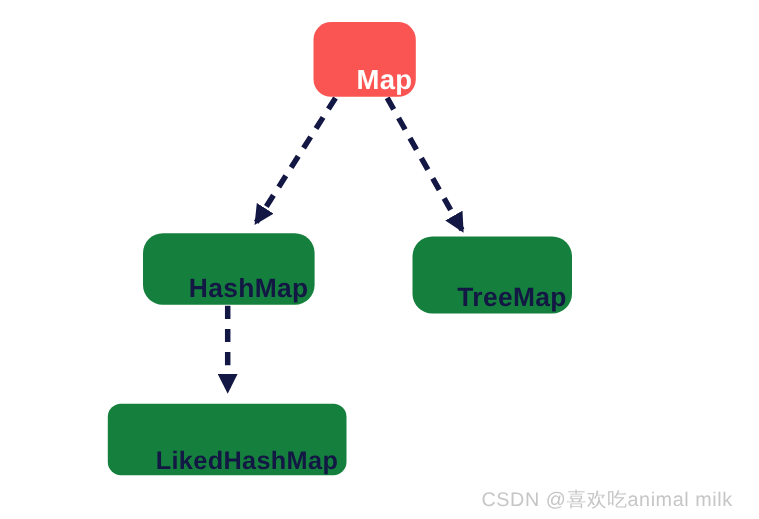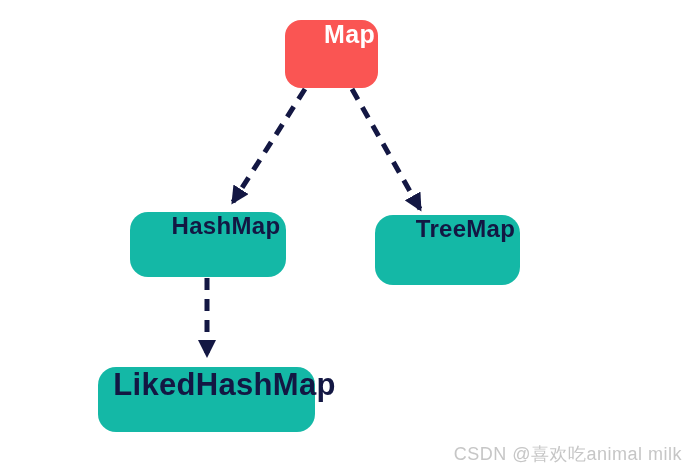--- a/index.html
+++ b/index.html
@@ -23,34 +23,34 @@
     position: absolute;
     left: 0;
     top: 0;
     width: 690px;
     height: 472px;
     pointer-events: none;
   }
   .node {
     position: absolute;
     display: flex;
-    align-items: flex-start;
+    align-items: flex-end;
     justify-content: center;
     box-sizing: border-box;
     font-weight: 600;
     letter-spacing: 0.3px;
     padding-left: 36px;
   }
   .node-red {
     background: #fa5553;
     color: #ffffff;
     border-radius: 16px;
   }
   .node-blue {
-    background: #14b8a6;
+    background: #15803d;
     color: #131743;
     border-radius: 18px;
   }
   .node-map {
     left: 285px;
     top: 20px;
     width: 93px;
     height: 68px;
     font-size: 25px;
   }
@@ -66,25 +66,26 @@
     top: 215px;
     width: 145px;
     height: 70px;
     font-size: 24px;
   }
   .node-likedhashmap {
     left: 98px;
     top: 367px;
     width: 217px;
     height: 65px;
-    font-size: 31px;
+    font-size: 23px;
+    border-radius: 12px;
   }
   .watermark {
     position: absolute;
-    right: 8px;
+    right: 24px;
     bottom: 6px;
     font-size: 18px;
     color: #c6c6c6;
     letter-spacing: 0.5px;
     white-space: nowrap;
   }
 </style>
 </head>
 <body>
 

